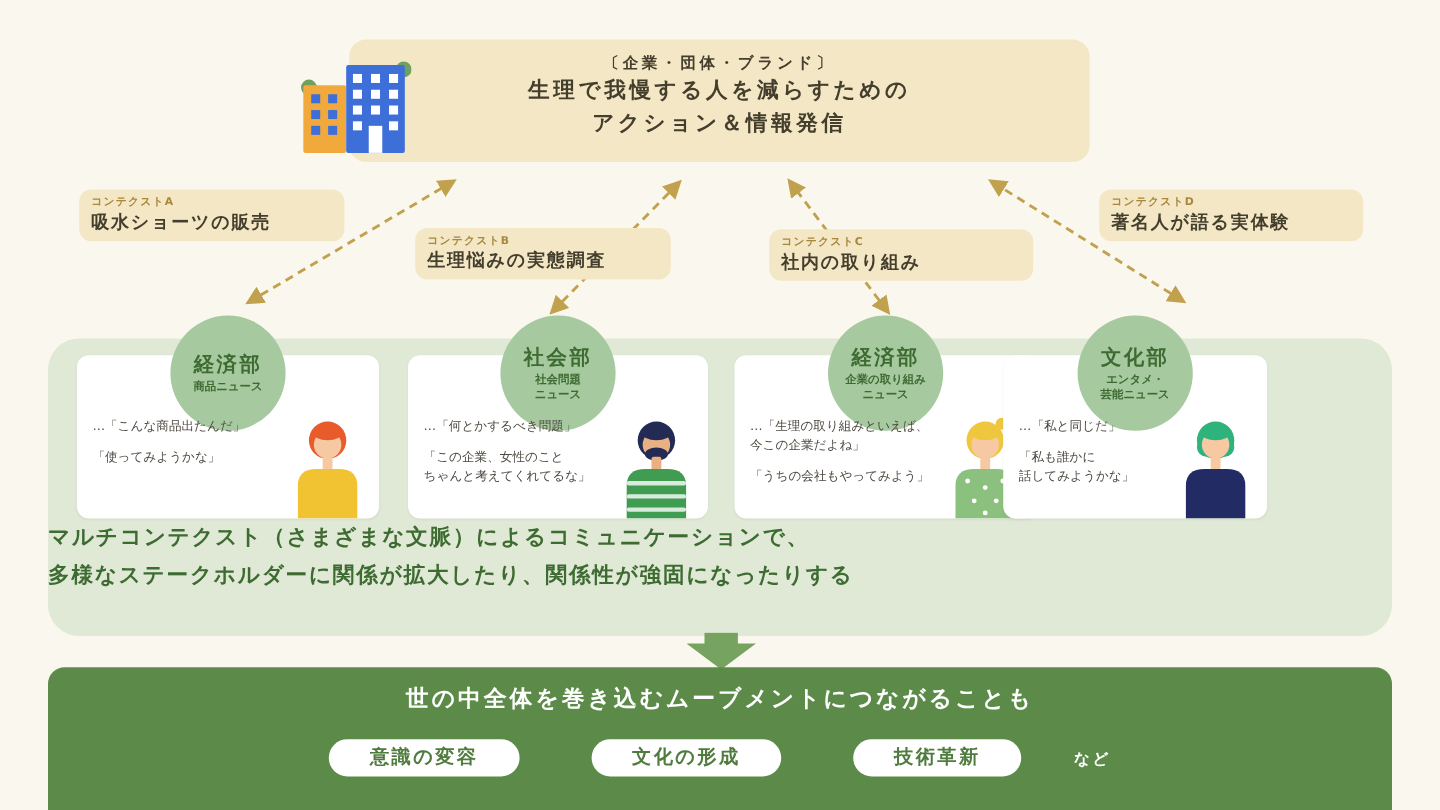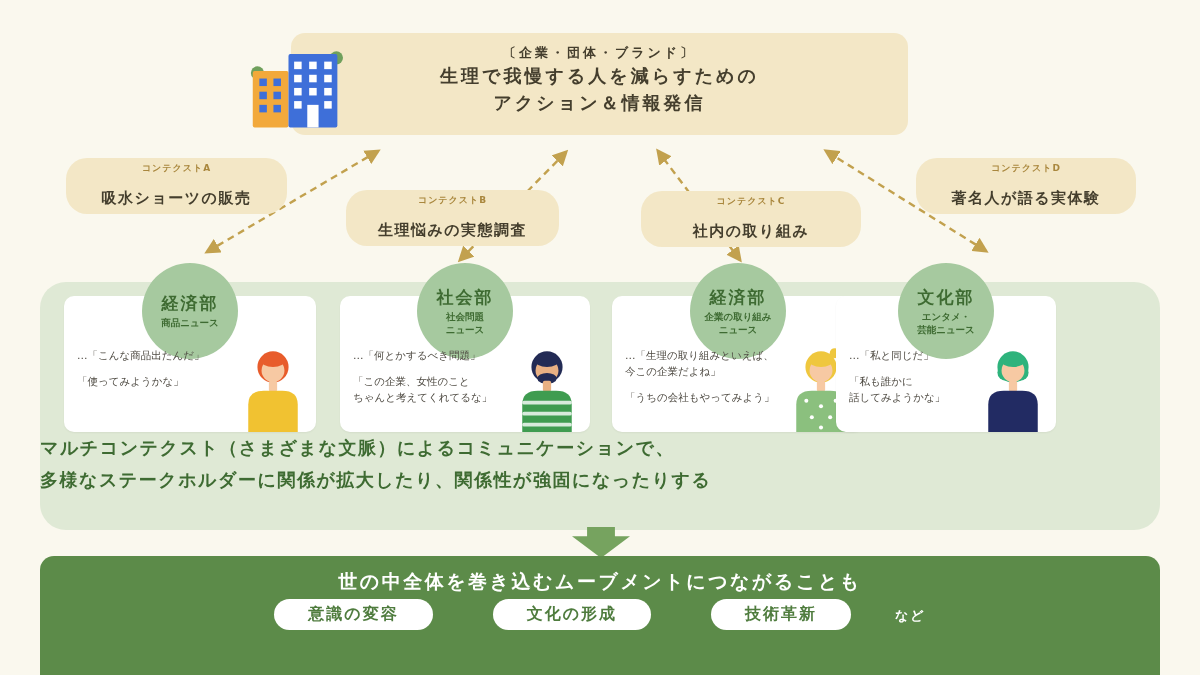--- a/index.html
+++ b/index.html
@@ -11,23 +11,23 @@
   .arrow-line{stroke:var(--gold);stroke-width:2.4;stroke-dasharray:7 5;fill:none}
   .arrow-head{fill:var(--gold)}
 
   .top-box{position:absolute;left:291px;top:33px;width:617px;height:102px;background:var(--beige);
            border-radius:14px;text-align:center;color:var(--ink);padding-top:11px}
   .top-tag{font-size:13px;font-weight:bold;letter-spacing:3px}
   .top-title{font-size:18px;font-weight:bold;letter-spacing:3px;line-height:1.5}
 
   .building{position:absolute;left:249px;top:44px;width:94px;height:86px}
 
-  .ctx{position:absolute;background:var(--beige);border-radius:21px;text-align:center;padding:4px 10px 6px}
+  .ctx{position:absolute;background:var(--beige);border-radius:10px;padding:4px 10px 6px}
   .ctx-tag{font-size:9px;color:var(--tag_brown);font-weight:bold;letter-spacing:1px}
-  .ctx-title{font-size:15px;font-weight:bold;color:var(--ink);letter-spacing:1.5px;margin-top:14px}
+  .ctx-title{font-size:15px;font-weight:bold;color:var(--ink);letter-spacing:1.5px;margin-top:1px}
   .ctx-a{left:66px;top:158px;width:221px}
   .ctx-b{left:346px;top:190px;width:213px}
   .ctx-c{left:641px;top:191px;width:220px}
   .ctx-d{left:916px;top:158px;width:220px}
 
   .stage{position:absolute;left:40px;top:282px;width:1120px;height:248px;background:var(--stage_green);border-radius:26px}
   .card{position:absolute;top:14px;height:136px;background:#fff;border-radius:10px;box-shadow:0 1px 2px rgba(0,0,0,.05)}
   .card-1{left:24px;width:252px}
   .card-2{left:300px;width:250px}
   .card-3{left:572px;width:252px}
@@ -43,21 +43,21 @@
 
   .message{position:absolute;left:0;right:0;top:150px;text-align:left;color:var(--ink_green);
            font-weight:bold;font-size:18px;letter-spacing:1.5px;line-height:1.78}
 
   .down-arrow{position:absolute;left:572px;top:527px;width:58px;height:31px;background:var(--arrow_green);
               clip-path:polygon(26% 0,74% 0,74% 30%,100% 30%,50% 100%,0 30%,26% 30%)}
 
   .movement{position:absolute;left:40px;top:556px;width:1120px;height:136px;background:var(--deep_green);
             border-radius:14px;text-align:center;color:#fff}
   .movement-title{margin-top:13px;font-size:19px;font-weight:bold;letter-spacing:2.5px}
-  .pill-row{display:flex;justify-content:center;align-items:flex-end;gap:60px;margin-top:4px}
+  .pill-row{display:flex;justify-content:center;align-items:flex-end;gap:60px;margin-top:21px}
   .pill{background:#fff;color:var(--pill_green);font-size:16px;font-weight:bold;letter-spacing:2px;
         padding:5px 34px;border-radius:20px;white-space:nowrap}
   .pill-suffix{font-size:13px;font-weight:bold;letter-spacing:2px;padding-bottom:5px;margin-left:-16px}
 </style>
 </head>
 <body>
 
 <div class="canvas">
 
   <svg class="arrows" viewBox="0 0 1200 675">

